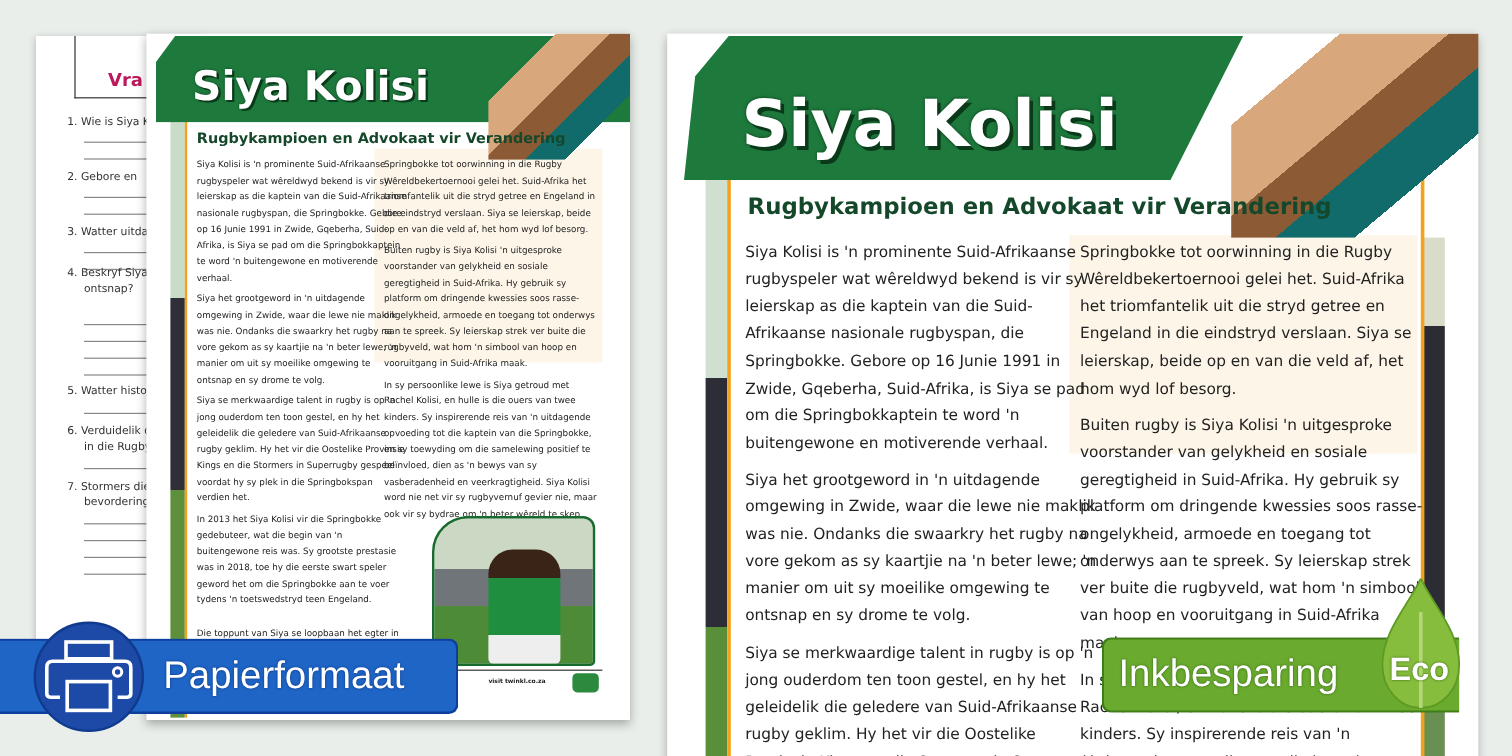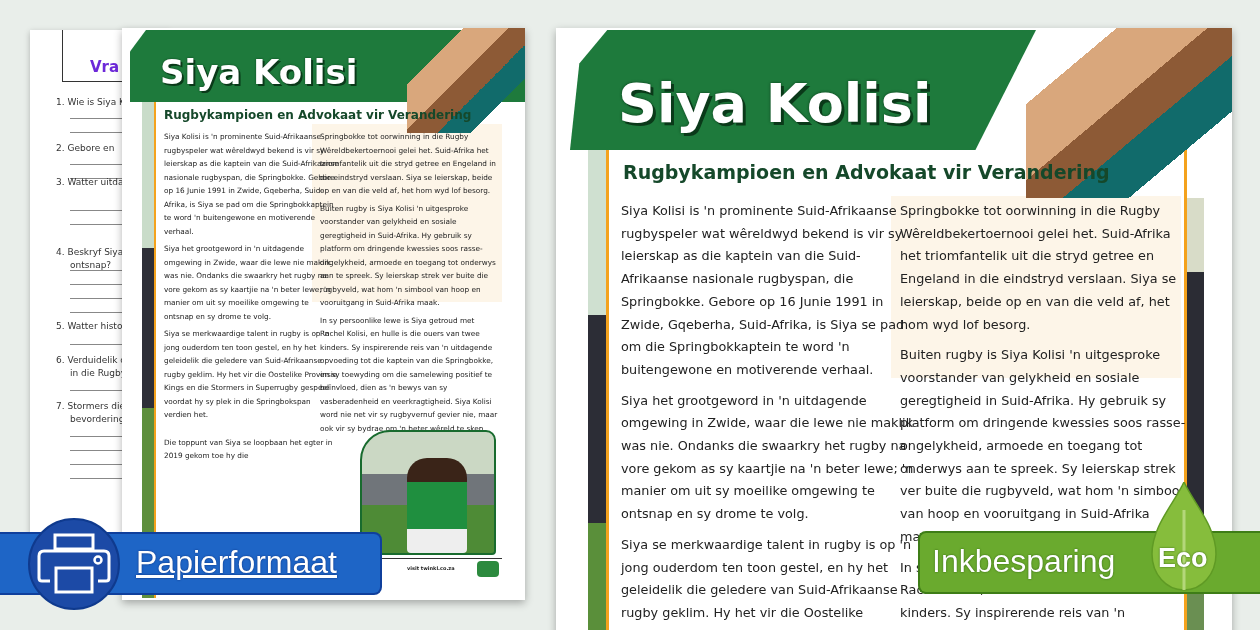--- a/index.html
+++ b/index.html
@@ -3,21 +3,21 @@
 <meta charset="utf-8">
 <style>
   * { box-sizing: border-box; margin: 0; padding: 0; }
   html, body { width: 1260px; height: 630px; overflow: hidden; }
   body { background: #e9eeea; font-family: "DejaVu Sans", sans-serif; position: relative; }
 
   
   .ws { position: absolute; left: 30px; top: 30px; width: 140px; height: 545px; background: #fff;
         box-shadow: 0 2px 6px rgba(0,0,0,.25); }
   .ws-title-box { position: absolute; left: 32px; top: 0; width: 110px; height: 52px; border: 1.5px solid #333; border-top: none; }
-  .ws-title { position: absolute; left: 60px; top: 28px; font: bold 15px "DejaVu Sans", sans-serif; color: #6d28d9; white-space: nowrap; text-align: right; }
+  .ws-title { position: absolute; left: 60px; top: 28px; font: bold 15px "DejaVu Sans", sans-serif; color: #be185d; white-space: nowrap; text-align: right; }
   .ws-q { position: absolute; left: 26px; font: 9px "DejaVu Sans", sans-serif; color: #333; white-space: nowrap; line-height: 13px; }
   .ws-line { position: absolute; left: 40px; width: 100px; border-top: 1px solid #888; }
 
   
   .pg1 { position: absolute; left: 122px; top: 28px; width: 403px; height: 572px; background: #fff;
          box-shadow: 0 3px 8px rgba(0,0,0,.3); overflow: hidden; }
   .pg1 .strip { position: absolute; left: 20px; top: 70px; width: 12px; height: 500px;
          background: linear-gradient(#c9dcc9 0 30%, #2e2f38 30% 62%, #5e8f3d 62%); }
   .pg1 .strip-o { position: absolute; left: 32px; top: 70px; width: 2px; height: 500px; background: #f4a21d; }
   .pg1 .banner { position: absolute; left: 8px; top: 2px; width: 400px; height: 72px; background: #1e7a3c;
@@ -61,22 +61,22 @@
   .pg2 .col p { margin-bottom: 8px; }
   .pg2 .col.c1 { left: 65px; top: 172px; width: 300px; }
   .pg2 .col.c2 { left: 344px; top: 172px; width: 290px; }
 
   
   .badge-paper { position: absolute; left: 0; top: 532px; width: 382px; height: 63px; background: #1e65c6;
         border: 2px solid #0f3f9c; border-left: none; border-radius: 0 8px 8px 0; }
   .badge-paper .circle { position: absolute; left: 28px; top: -16px; width: 92px; height: 92px; border-radius: 50%;
         background: #1c4aa6; border: 2px solid #0f3a8e; }
   .badge-paper .label { position: absolute; left: 136px; top: 10px; font: 32px "Liberation Sans", sans-serif; color: #fff;
-        text-shadow: 0 0 2px #0a2c78; white-space: nowrap; text-decoration: underline; }
-  .badge-eco { position: absolute; left: 918px; top: 531px; width: 342px; height: 63px; background: #6aaa2e;
+        text-shadow: 0 0 2px #0a2c78; white-space: nowrap; }
+  .badge-eco { position: absolute; left: 918px; top: 531px; width: 298px; height: 63px; background: #6aaa2e;
         border: 2px solid #3e7d17; border-right: none; border-radius: 8px 0 0 8px; }
   .badge-eco .label { position: absolute; left: 12px; top: 10px; font: 32px "Liberation Sans", sans-serif; color: #fff;
         text-shadow: 0 0 2px #2c5c0e; white-space: nowrap; }
   .eco-drop { position: absolute; left: 1150px; top: 482px; width: 68px; height: 110px; }
   .eco-label { position: absolute; left: 1158px; top: 543px; font: bold 27px "Liberation Sans", sans-serif; color: #fff;
         text-shadow: 0 0 2px #2c5c0e; }
 </style>
 </head>
 <body>
 
@@ -85,25 +85,25 @@
   <div class="ws-title">Vra</div>
 
   <div class="ws-q" style="top:66px"><span>1.</span> <span>Wie is Siya K</span></div>
   <div class="ws-line" style="top:88px"></div>
   <div class="ws-line" style="top:102px"></div>
 
   <div class="ws-q" style="top:112px"><span>2.</span> <span>Gebore en</span></div>
   <div class="ws-line" style="top:134px"></div>
   <div class="ws-line" style="top:148px"></div>
 
-  <div class="ws-q" style="top:146px"><span>3.</span> <span>Watter uitda</span></div>
+  <div class="ws-q" style="top:158px"><span>3.</span> <span>Watter uitda</span></div>
   <div class="ws-line" style="top:180px"></div>
   <div class="ws-line" style="top:194px"></div>
 
-  <div class="ws-q" style="top:216px"><span>4.</span> <span>Beskryf Siya</span><br><span style="padding-left:14px">ontsnap?</span></div>
+  <div class="ws-q" style="top:192px"><span>4.</span> <span>Beskryf Siya</span><br><span style="padding-left:14px">ontsnap?</span></div>
   <div class="ws-line" style="top:240px"></div>
   <div class="ws-line" style="top:254px"></div>
   <div class="ws-line" style="top:268px"></div>
   <div class="ws-line" style="top:282px"></div>
 
   <div class="ws-q" style="top:290px"><span>5.</span> <span>Watter histor</span></div>
   <div class="ws-line" style="top:314px"></div>
 
   <div class="ws-q" style="top:324px"><span>6.</span> <span>Verduidelik di</span><br><span style="padding-left:14px">in die Rugby</span></div>
   <div class="ws-line" style="top:360px"></div>
@@ -120,20 +120,21 @@
   <div class="strip-o"></div>
   <div class="tint"></div>
   <div class="banner"></div>
   <div class="banner-title">Siya Kolisi</div>
   <div class="hands"></div>
   <div class="sub">Rugbykampioen en Advokaat vir Verandering</div>
   <div class="col c1">
     <p>Siya Kolisi is 'n prominente Suid-Afrikaanse rugbyspeler wat wêreldwyd bekend is vir sy leierskap as die kaptein van die Suid-Afrikaanse nasionale rugbyspan, die Springbokke. Gebore op 16 Junie 1991 in Zwide, Gqeberha, Suid-Afrika, is Siya se pad om die Springbokkaptein te word 'n buitengewone en motiverende verhaal.</p>
     <p>Siya het grootgeword in 'n uitdagende omgewing in Zwide, waar die lewe nie maklik was nie. Ondanks die swaarkry het rugby na vore gekom as sy kaartjie na 'n beter lewe; 'n manier om uit sy moeilike omgewing te ontsnap en sy drome te volg.</p>
     <p>Siya se merkwaardige talent in rugby is op 'n jong ouderdom ten toon gestel, en hy het geleidelik die geledere van Suid-Afrikaanse rugby geklim. Hy het vir die Oostelike Provinsie Kings en die Stormers in Superrugby gespeel voordat hy sy plek in die Springbokspan verdien het.</p>
+    <p>In 2013 het Siya Kolisi vir die Springbokke gedebuteer, wat die begin van 'n buitengewone reis was. Sy grootste prestasie was in 2018, toe hy die eerste swart speler geword het om die Springbokke aan te voer tydens 'n toetswedstryd teen Engeland.</p>
     <p style="margin-top:14px">Die toppunt van Siya se loopbaan het egter in 2019 gekom toe hy die</p>
   </div>
   <div class="col c2" style="left:198px">
     <p>Springbokke tot oorwinning in die Rugby Wêreldbekertoernooi gelei het. Suid-Afrika het triomfantelik uit die stryd getree en Engeland in die eindstryd verslaan. Siya se leierskap, beide op en van die veld af, het hom wyd lof besorg.</p>
     <p>Buiten rugby is Siya Kolisi 'n uitgesproke voorstander van gelykheid en sosiale geregtigheid in Suid-Afrika. Hy gebruik sy platform om dringende kwessies soos rasse-ongelykheid, armoede en toegang tot onderwys aan te spreek. Sy leierskap strek ver buite die rugbyveld, wat hom 'n simbool van hoop en vooruitgang in Suid-Afrika maak.</p>
     <p>In sy persoonlike lewe is Siya getroud met Rachel Kolisi, en hulle is die ouers van twee kinders. Sy inspirerende reis van 'n uitdagende opvoeding tot die kaptein van die Springbokke, en sy toewyding om die samelewing positief te beïnvloed, dien as 'n bewys van sy vasberadenheid en veerkragtigheid. Siya Kolisi word nie net vir sy rugbyvernuf gevier nie, maar ook vir sy bydrae om 'n beter wêreld te skep.</p>
   </div>
   <div class="photo"></div>
   <div class="player"></div>
   <div class="foot-line"></div>

